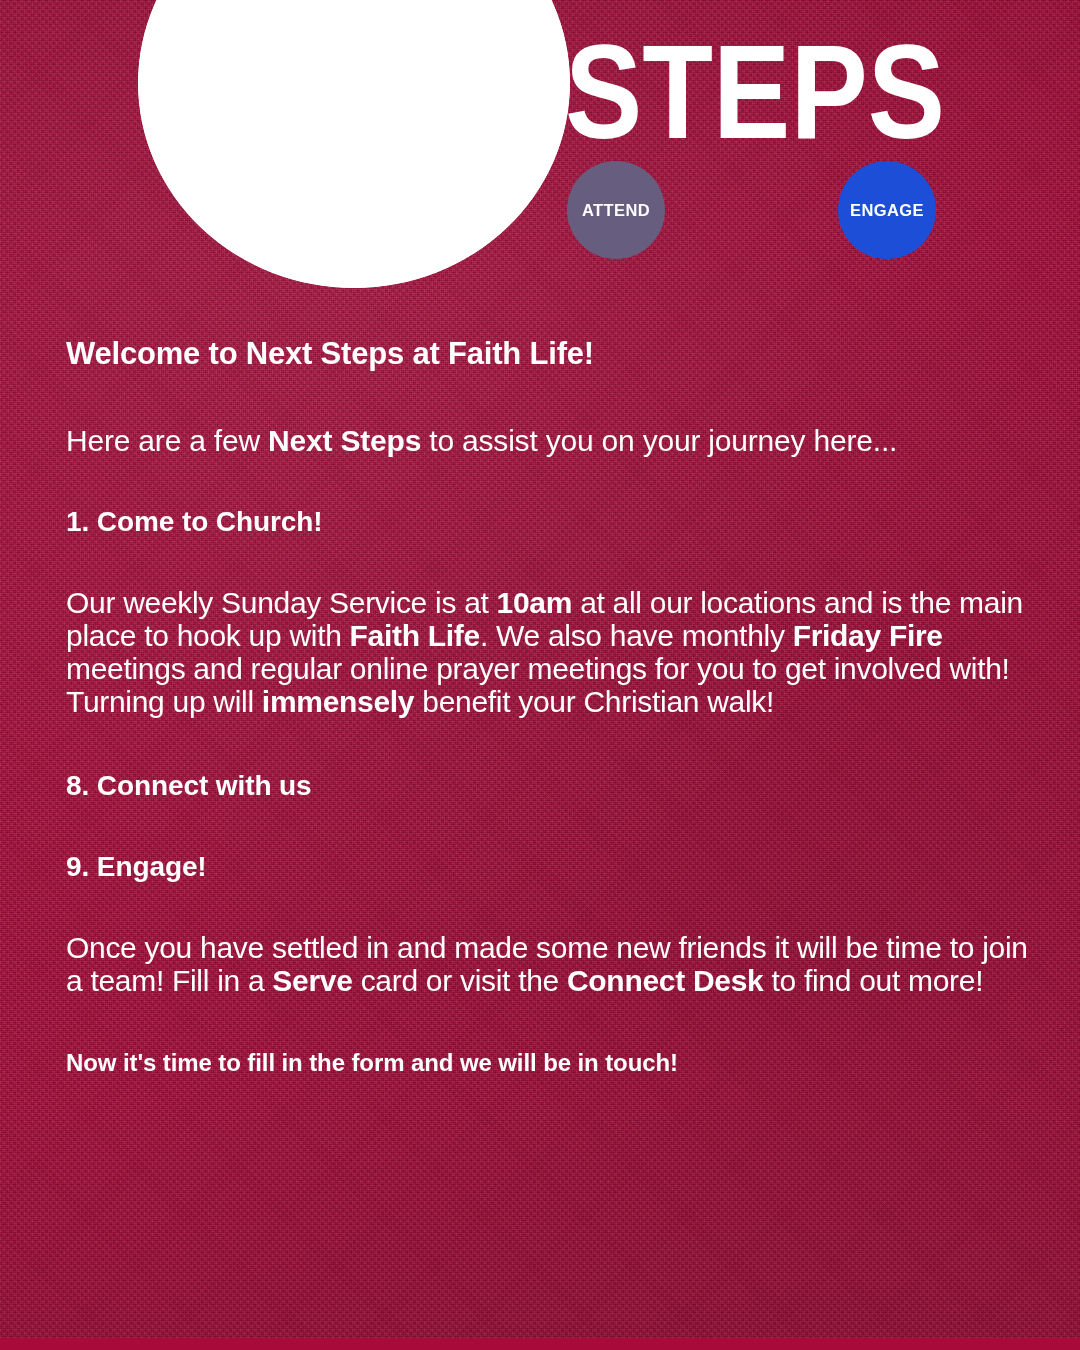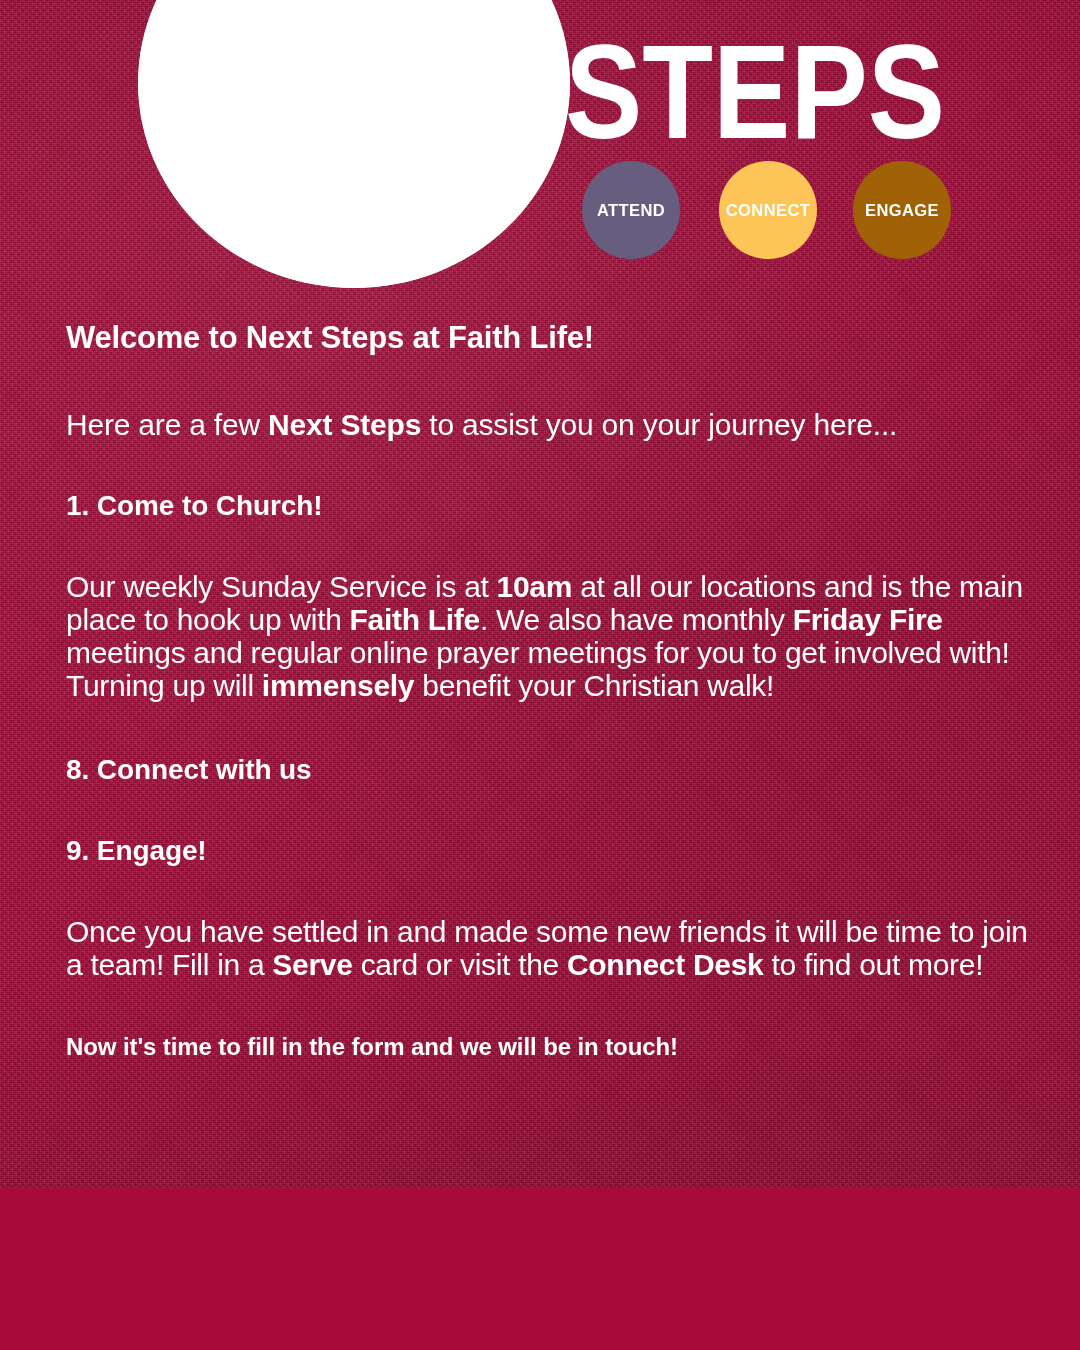--- a/index.html
+++ b/index.html
@@ -15,21 +15,21 @@
     font-family:"Liberation Sans", sans-serif;
     background-color:#a80a3a;
     position:relative;
   }
 
   
   #poster {
     position:absolute;
     inset:0;
     width:1080px;
-    height:1188px;
+    height:1338px;
     overflow:hidden;
     background-color:#a80a3a;
   }
 
   #poster::before {
     content:"";
     position:absolute;
     inset:0;
     background-image:
       repeating-linear-gradient(0deg,
@@ -88,21 +88,21 @@
     position:absolute;
     left:0; top:0;
     width:1080px;
     height:290px;
     z-index:4;
   }
 
   
   .badges {
     position:absolute;
-    left:582px;
+    left:567px;
     top:161px;
     width:372px;
     height:100px;
     z-index:6;
     text-decoration:underline;
   }
 
   .badge {
     position:absolute;
     top:0;
@@ -123,21 +123,21 @@
   }
 
   .badge.attend  { left:0px;   background:#675d7f; }
   .badge.connect { left:137px; background:#fdc558; }
   .badge.engage  { left:271px; background:#2ab4bd; }
 
   
   .content {
     position:absolute;
     left:66px;
-    top:320px;
+    top:336px;
     width:966px;
     z-index:6;
     color:#ffffff;
   }
 
   .welcome {
     font-size:31px;
     font-weight:bold;
     letter-spacing:-0.2px;
     line-height:1.15;
@@ -199,24 +199,21 @@
 
       <ellipse cx="354" cy="83" rx="216" ry="205" fill="#ffffff" mask="url(#next-knockout)"></ellipse>
 
       <text id="steps-text" x="565" y="138" font-family="'Liberation Sans', sans-serif" font-size="133" font-weight="bold" letter-spacing="0" fill="#ffffff" textLength="380" lengthAdjust="spacingAndGlyphs">STEPS</text>
     </svg>
 
     <div class="badges">
       <div class="badge attend" style="background: rgb(103, 93, 127);">
         <span class="badge-label" style="color: rgb(255, 255, 255);">ATTEND</span>
       </div>
-      <div class="badge connect" style="background: rgb(253, 197, 88);">
-        <span class="badge-label" style="color: rgb(255, 255, 255);">CONNECT</span>
-      </div>
-      <div class="badge engage" style="background: #a16207;">
+      <div class="badge engage" style="background: #1d4ed8;">
         <span class="badge-label" style="color: rgb(255, 255, 255);">ENGAGE</span>
       </div>
     </div>
   </div>
 
   <div class="content" style="color: rgb(255, 255, 255);">
 
     <div class="welcome">Welcome to Next Steps at Faith Life!</div>
 
     <div class="lede">Here are a few <b>Next Steps</b> to assist you on your journey here...</div>

